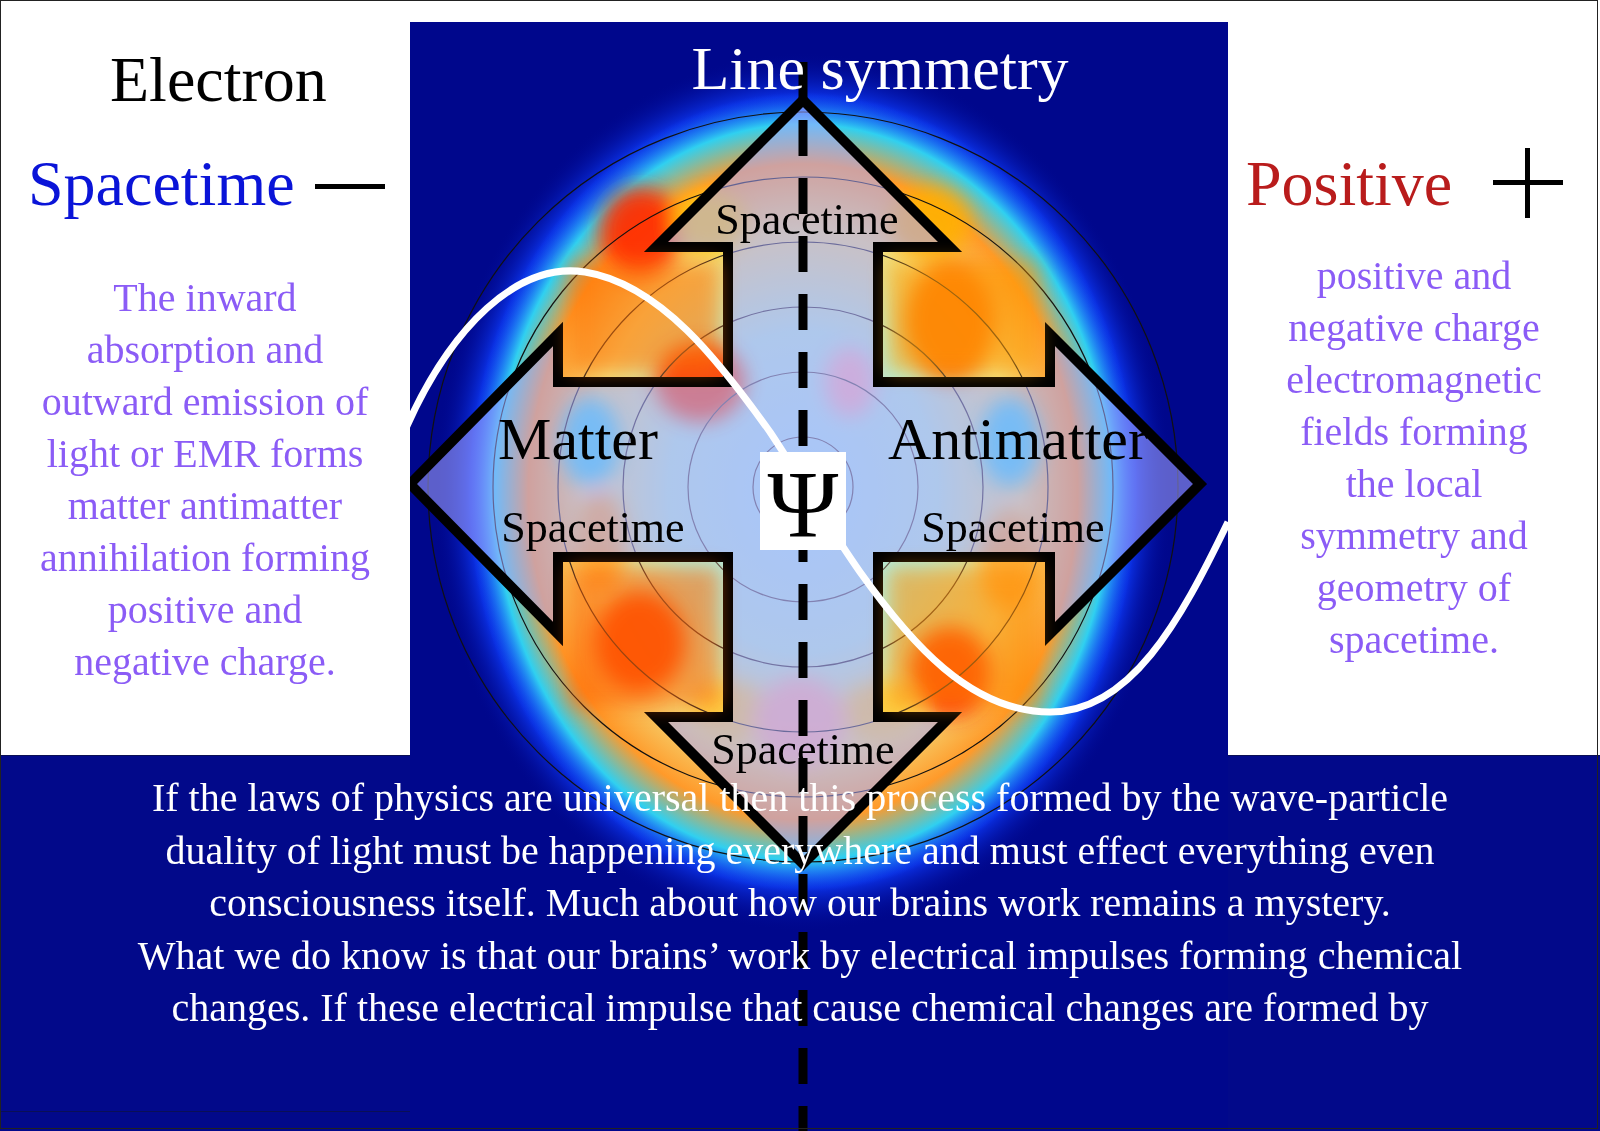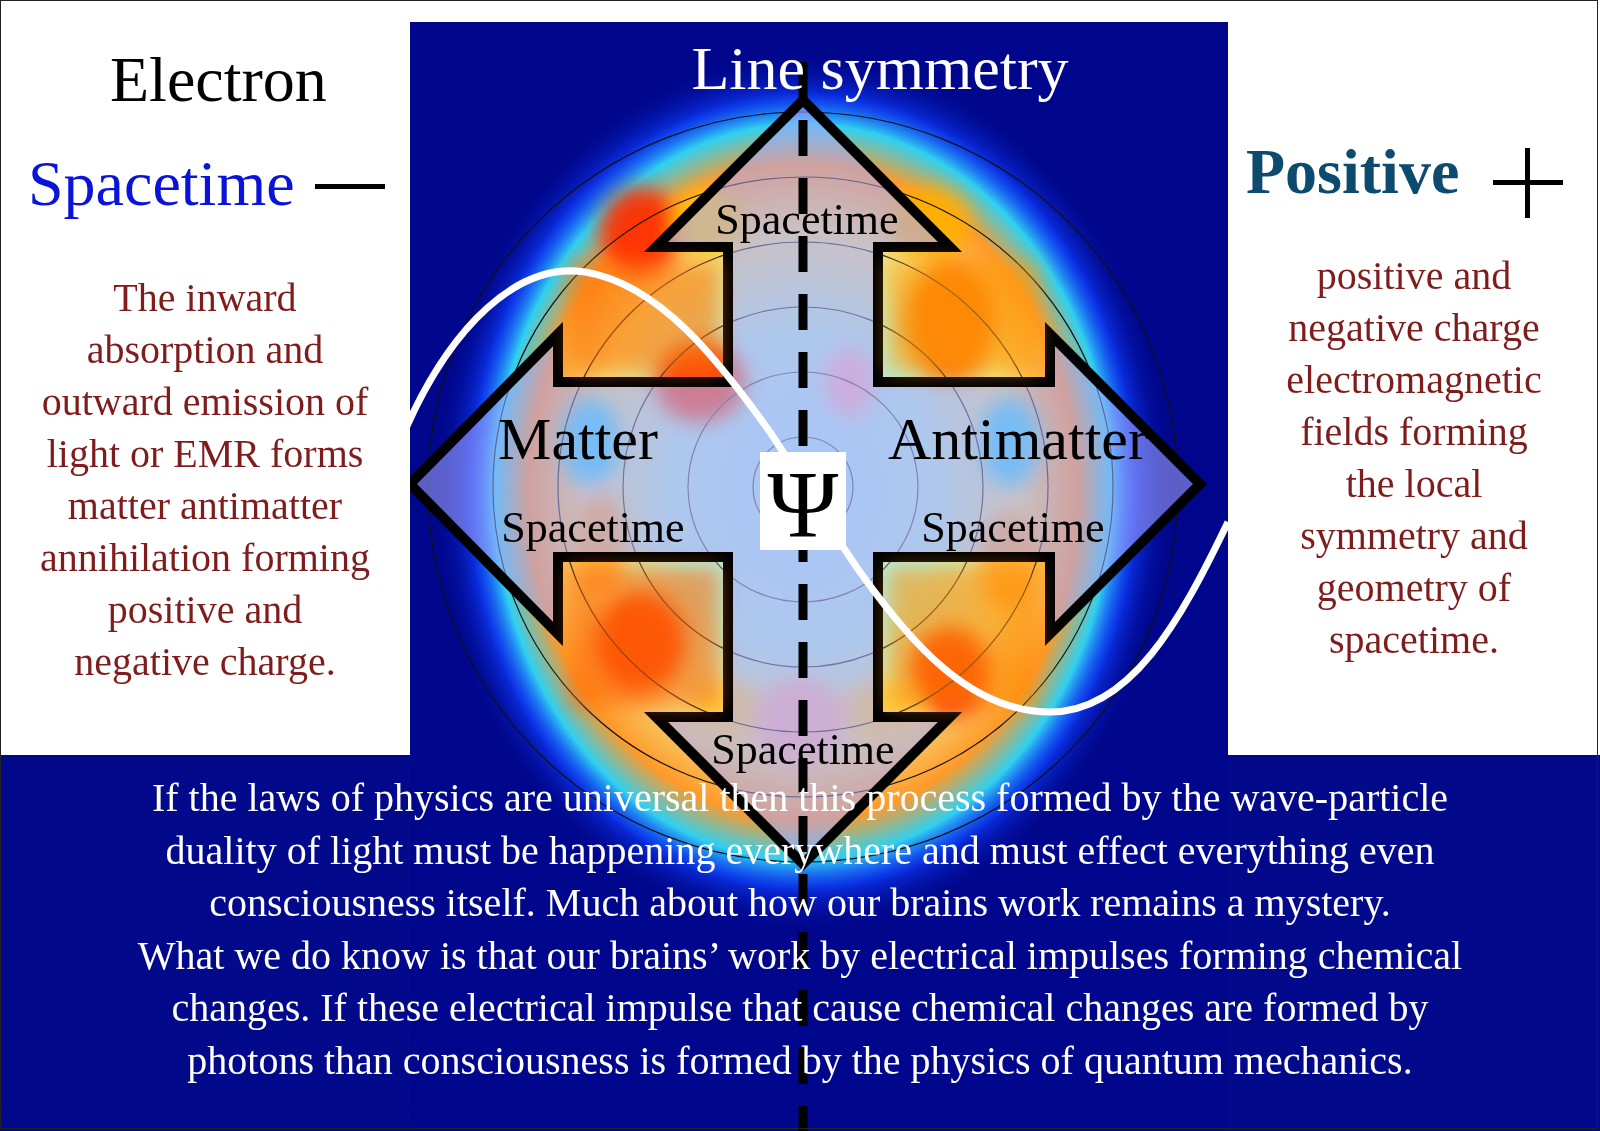--- a/index.html
+++ b/index.html
@@ -6,21 +6,21 @@
   body{width:1600px;height:1131px;position:relative;overflow:hidden;background:#ffffff;font-family:"Liberation Serif","DejaVu Serif",serif;}
   .frame{position:absolute;left:0;top:0;width:1598px;height:1129px;border:1px solid #222;box-sizing:border-box;pointer-events:none;}
   .panel-left{position:absolute;left:0;top:0;width:410px;height:755px;background:#fff;}
   .panel-right{position:absolute;left:1228px;top:0;width:372px;height:755px;background:#fff;}
   .center{position:absolute;left:410px;top:22px;width:818px;height:1109px;background:#00078c;overflow:hidden;}
   .bottom{position:absolute;left:0;top:755px;width:1600px;height:376px;background:#02098a;}
   .bottom .box{position:absolute;border:1px solid #0a0f55;}
   .title{position:absolute;font-size:64px;color:#000;line-height:1;}
   .charge{position:absolute;font-size:64px;line-height:1;}
   .sign{position:absolute;background:#000;}
-  .para{position:absolute;text-align:center;font-size:40px;line-height:52px;color:#7f1d1d;}
+  .para{position:absolute;text-align:center;font-size:40px;line-height:52px;color:#8b5cf6;}
   .bottom-text{position:absolute;left:0;top:34px;width:1600px;text-align:center;color:#fff;font-size:40px;line-height:52.5px;}
   .bottom-text div{white-space:nowrap;}
   svg text{font-family:"Liberation Serif","DejaVu Serif",serif;}
 </style>
 </head>
 <body>
 
 <div class="panel-left">
   <div class="title" style="left:110px;top:48px;">Electron</div>
   <div class="charge" style="left:28px;top:152px;color:#0a14d8;">Spacetime</div>
@@ -31,21 +31,21 @@
     <div>outward emission of</div>
     <div>light or EMR forms</div>
     <div>matter antimatter</div>
     <div>annihilation forming</div>
     <div>positive and</div>
     <div>negative charge.</div>
   </div>
 </div>
 
 <div class="panel-right">
-  <div class="charge" style="left:18px;top:140px;color:#0c4a6e;font-weight:bold;">Positive</div>
+  <div class="charge" style="left:18px;top:152px;color:#b91c1c;">Positive</div>
   <div>
     <div class="sign" style="left:265px;top:180px;width:70px;height:5px;"></div>
     <div class="sign" style="left:297px;top:148px;width:5px;height:70px;"></div>
   </div>
   <div class="para" style="left:0px;top:250px;width:372px;">
     <div>positive and</div>
     <div>negative charge</div>
     <div>electromagnetic</div>
     <div>fields forming</div>
     <div>the local</div>
@@ -138,16 +138,15 @@
     <text x="393" y="515" text-anchor="middle" font-size="96" fill="#000">Ψ</text>
   </svg>
 </div>
 
 <div class="bottom-text" style="top:772px;">
   <div>If the laws of physics are universal then this process formed by the wave-particle</div>
   <div>duality of light must be happening everywhere and must effect everything even</div>
   <div>consciousness itself. Much about how our brains work remains a mystery.</div>
   <div>What we do know is that our brains’ work by electrical impulses forming chemical</div>
   <div>changes. If these electrical impulse that cause chemical changes are formed by</div>
-  <div>photons than consciousness is formed by the physics of quantum mechanics.</div>
 </div>
 
 <div class="frame"></div>
 
 </body></html>

